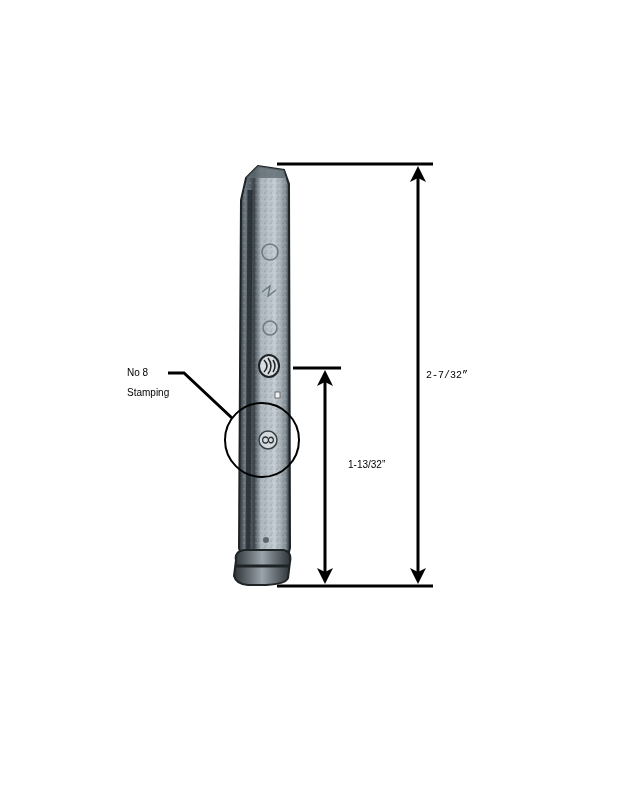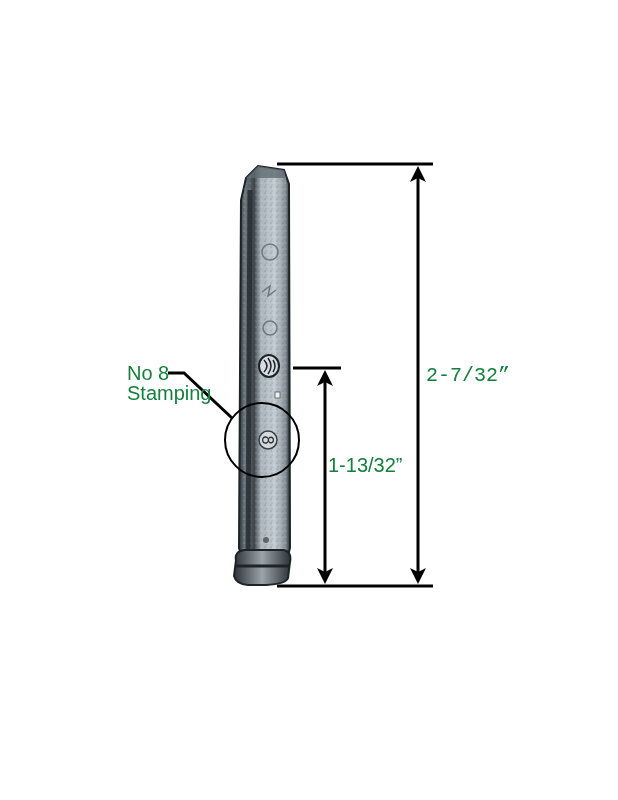--- a/index.html
+++ b/index.html
@@ -1,23 +1,23 @@
 <!DOCTYPE html>
 <html><head>
   <meta charset="utf-8">
   <style>
     html, body { margin: 0; padding: 0; background: #ffffff; }
     body { width: 618px; height: 800px; position: relative; overflow: hidden;
            font-family: "Liberation Sans", "DejaVu Sans", sans-serif; }
     #stage { position: absolute; left: 0; top: 0; width: 618px; height: 800px; }
-    .label { position: absolute; color: #15803d; font-size: 20px; line-height: 18px; white-space: nowrap; }
+    .label { position: absolute; color: #000000; font-size: 10px; line-height: 18px; white-space: nowrap; }
     #callout-label { left: 127px; top: 363px; }
     #callout-label div { line-height: 20px; }
     #overall-label { left: 426px; top: 367px; font-family: Liberation Mono, monospace; }
-    #partial-label { left: 328px; top: 456px; text-align: right; }
+    #partial-label { left: 348px; top: 456px; text-align: right; }
   </style>
 </head>
 <body>
 
 <div id="stage">
   <svg width="618" height="800" viewBox="0 0 618 800" xmlns="http://www.w3.org/2000/svg">
     <defs>
       <linearGradient id="pinGrad" x1="0" y1="0" x2="1" y2="0">
         <stop offset="0" stop-color="#2f363b"></stop>
         <stop offset="0.12" stop-color="#6f7a82"></stop>

